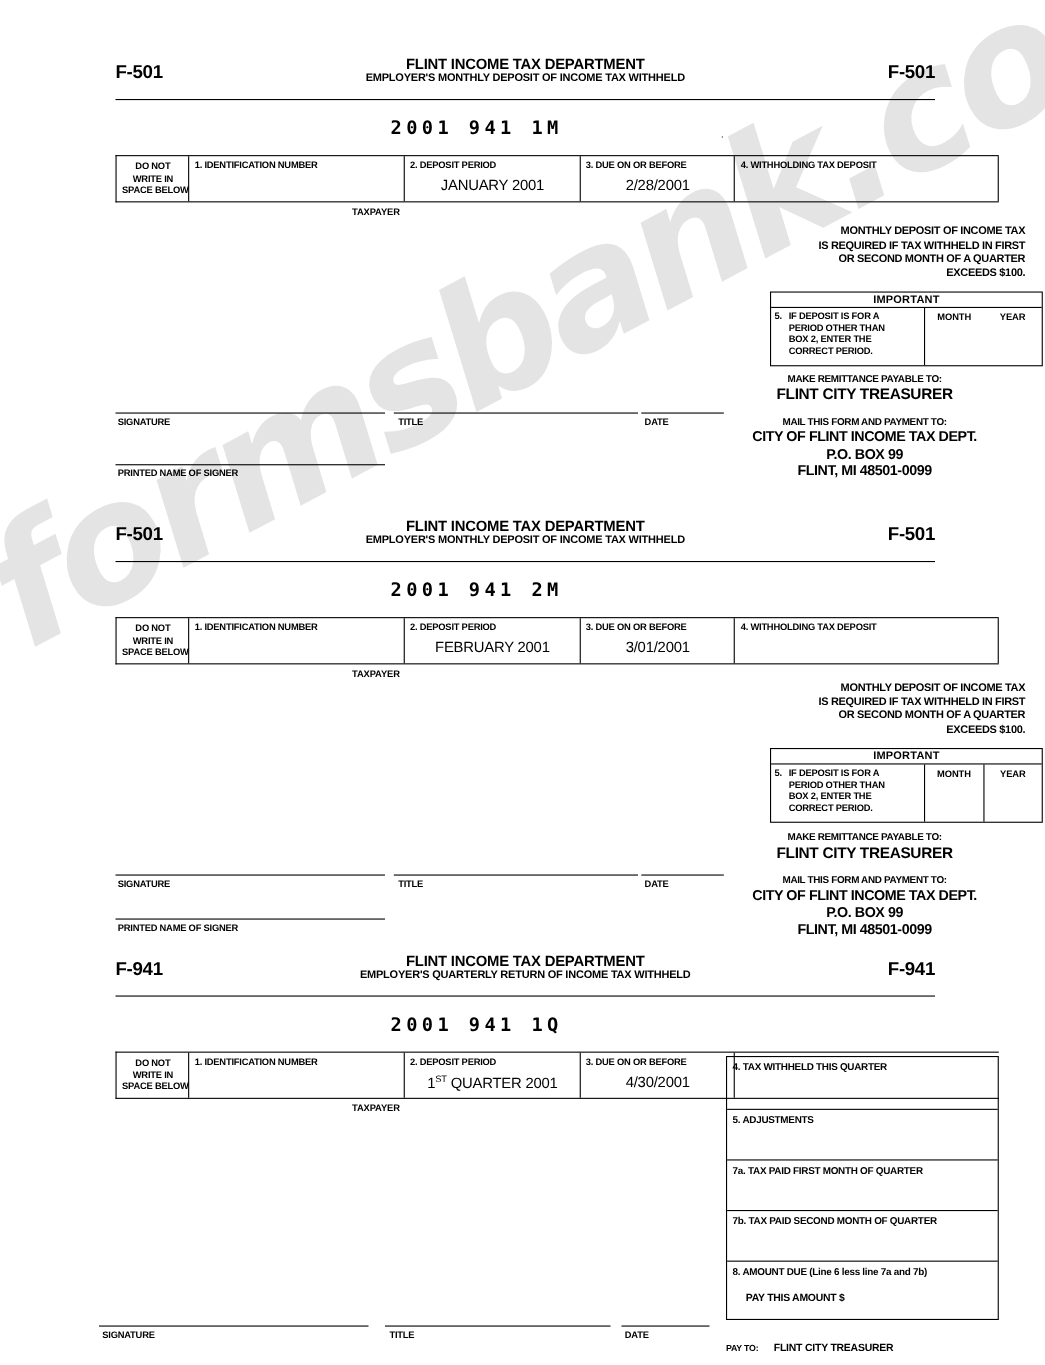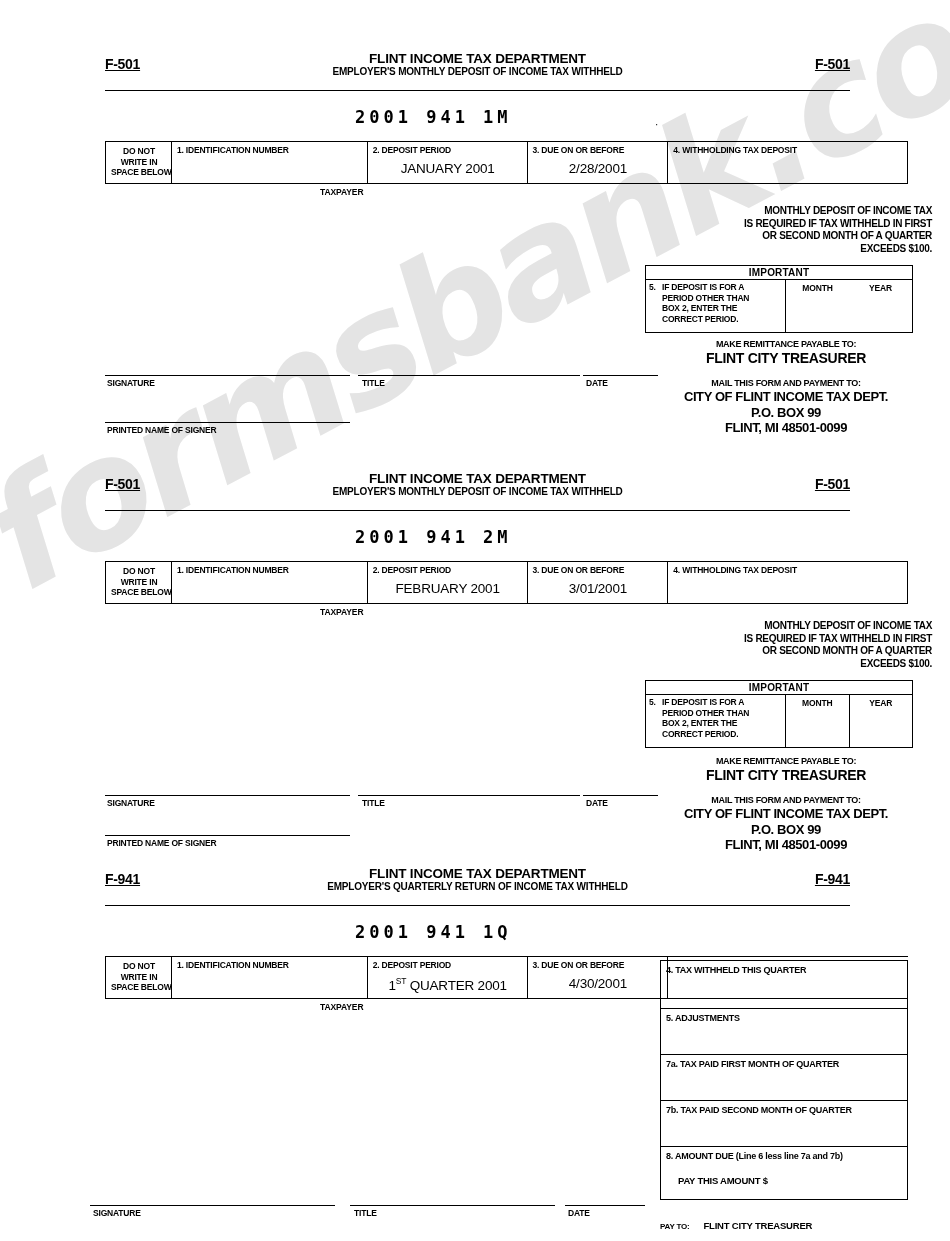--- a/index.html
+++ b/index.html
@@ -55,24 +55,23 @@
   
   .masthead {
     position: relative;
     height: 38px;
     margin: 0 100px 0 105px;
   }
   .form-code-left,
   .form-code-right {
     position: absolute;
     top: 6px;
-    font-size: 14px;
+    font-size: 17px;
     font-weight: bold;
     letter-spacing: -0.3px;
-    text-decoration: underline;
   }
   .form-code-left { left: 0; }
   .form-code-right { right: 0; }
   .masthead-titles {
     text-align: center;
     padding-top: 2px;
   }
   .title-main {
     font-size: 13.5px;
     font-weight: bold;
@@ -163,22 +162,22 @@
     font-size: 10px;
     font-weight: bold;
     line-height: 12.5px;
     letter-spacing: -0.3px;
     text-align: right;
   }
 
   
   .important-box {
     position: absolute;
-    left: 645px;
-    width: 268px;
+    left: 700px;
+    width: 248px;
     border: 1.5px solid #000;
     box-sizing: border-box;
   }
   .important-title {
     text-align: center;
     font-size: 10px;
     font-weight: bold;
     border-bottom: 1.2px solid #000;
     letter-spacing: 0.2px;
     line-height: 13px;

